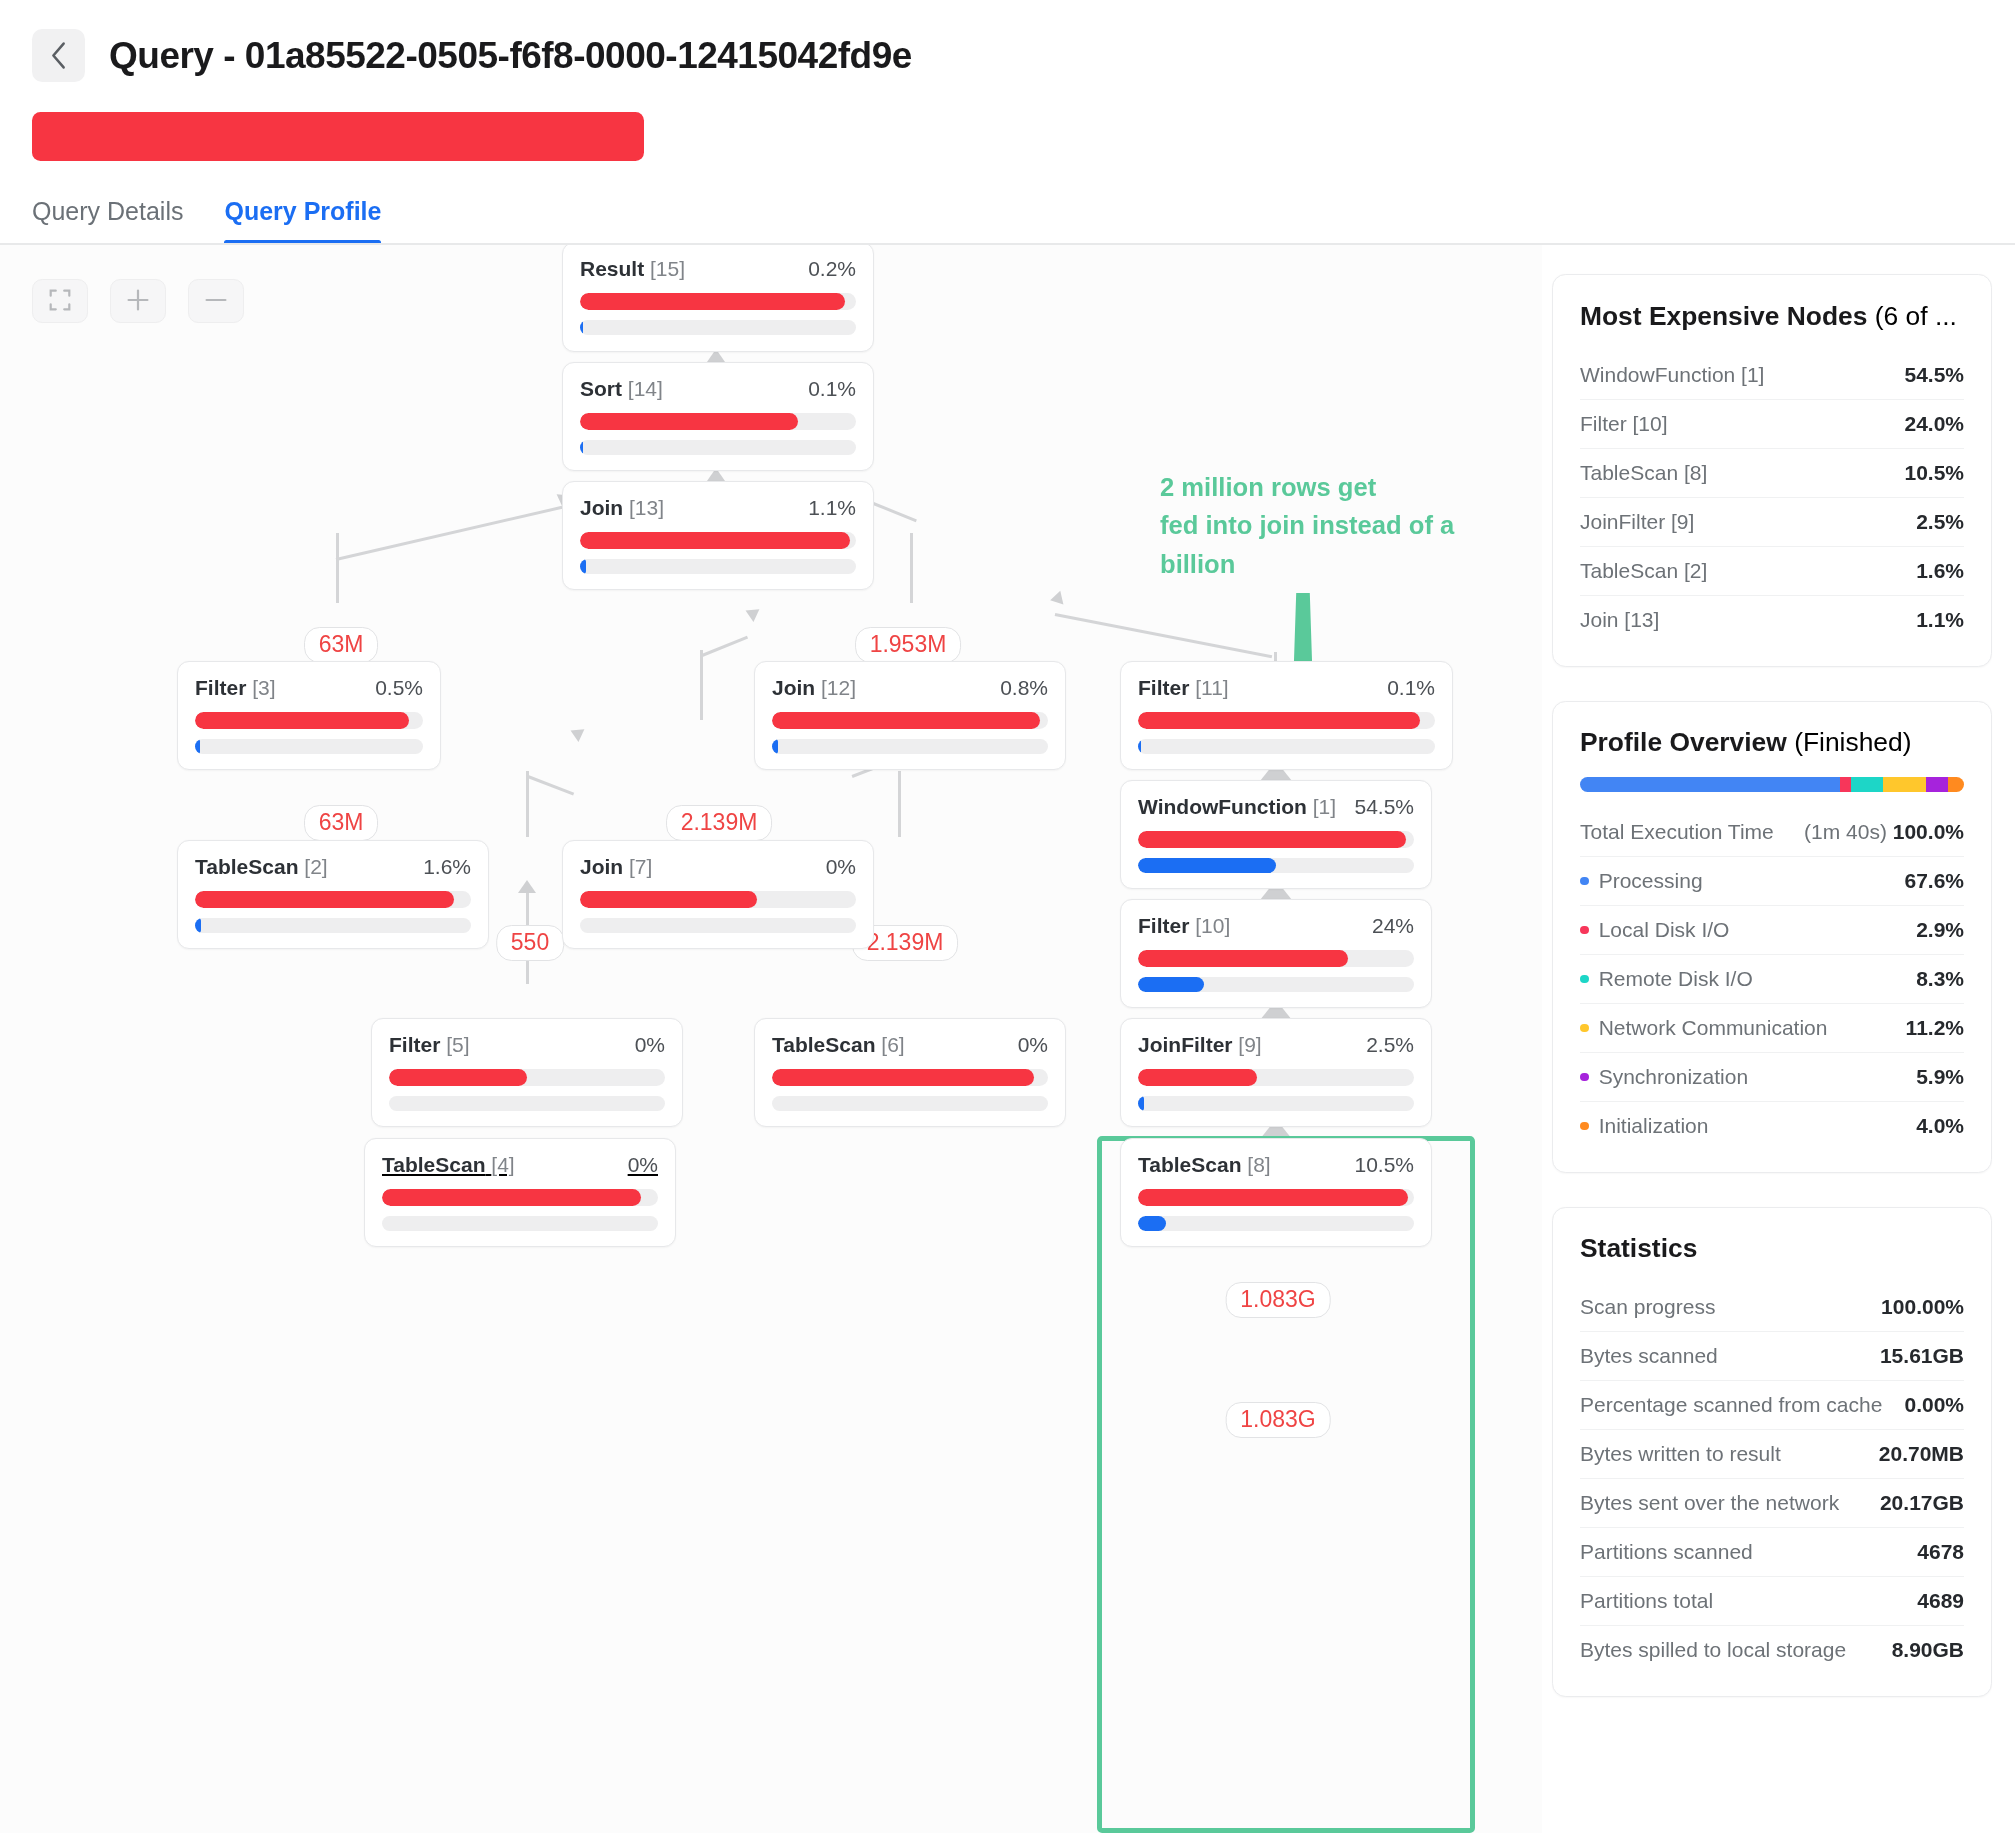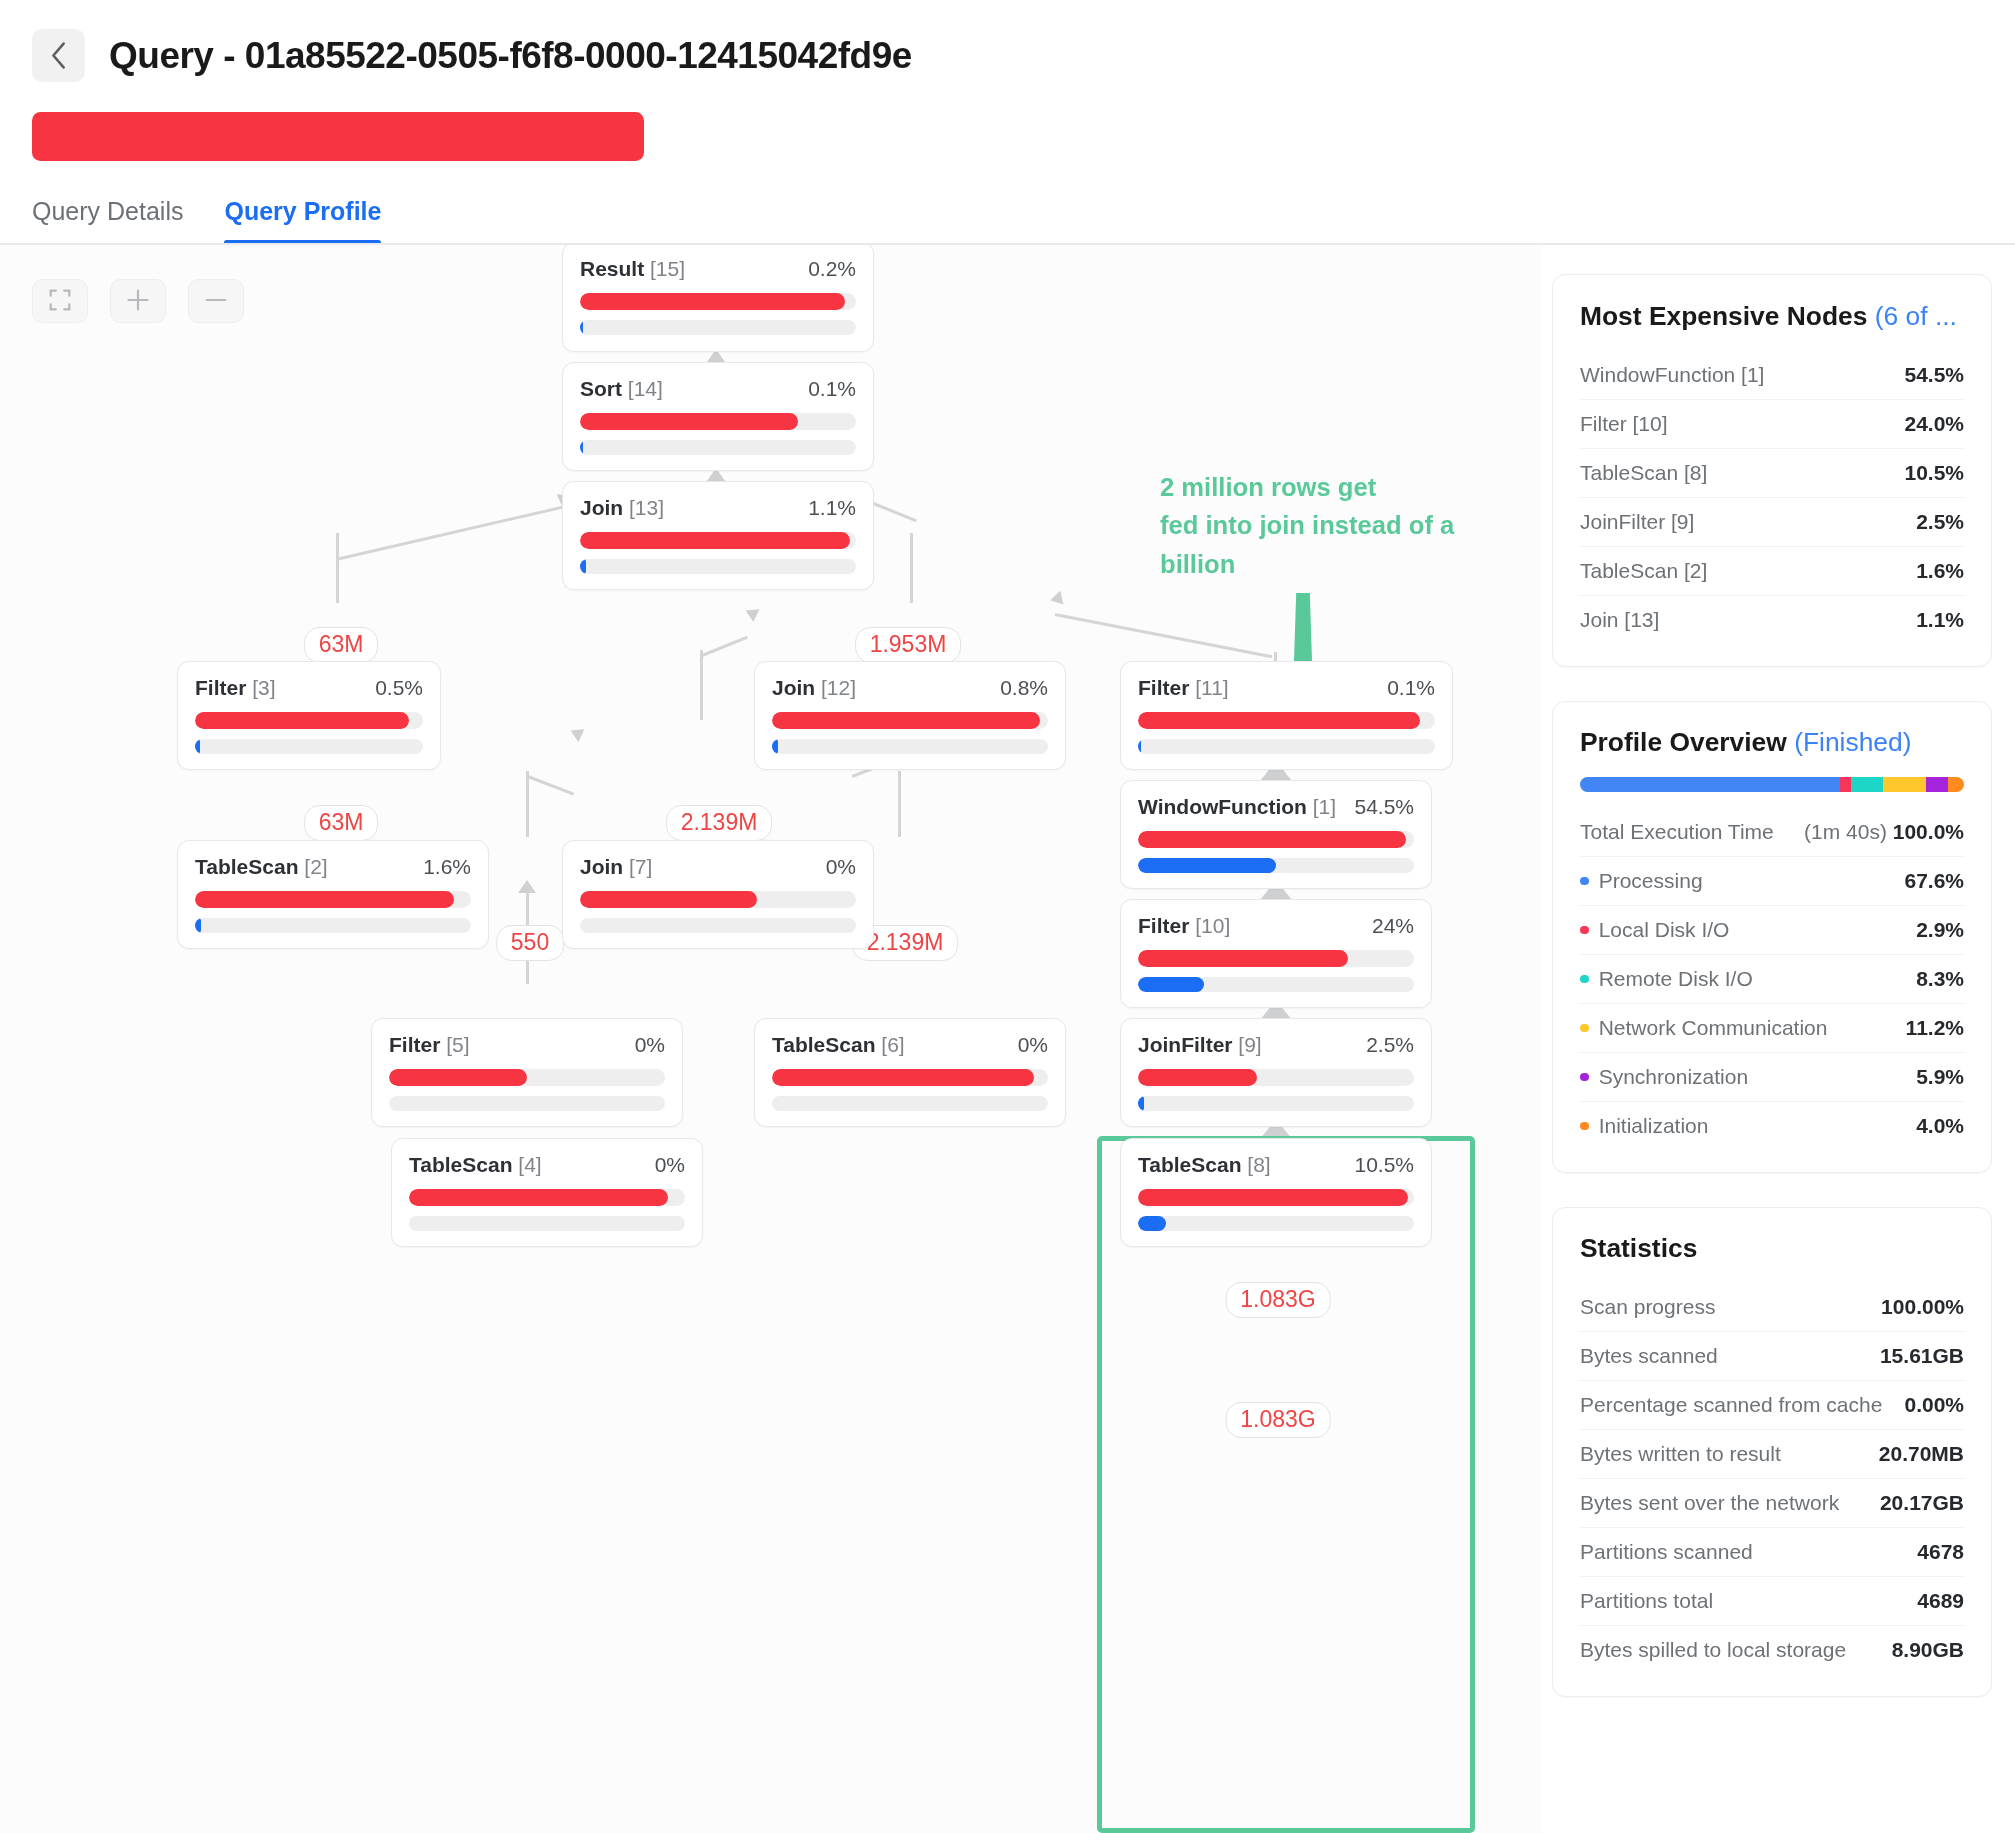--- a/index.html
+++ b/index.html
@@ -110,21 +110,21 @@
   .side { position: absolute; left: 1552px; top: 274px; width: 440px; }
   .panel {
     background: #ffffff; border: 1.7px solid #ebecee; border-radius: 13.6px;
     padding: 25.6px 27px 22px 27px; margin-bottom: 34px;
     box-shadow: 0 0.9px 1.7px rgba(0,0,0,0.03);
   }
   .panel-title {
     font-size: 26.4px; font-weight: 700; color: #1a1a1c; margin-bottom: 19px;
     white-space: nowrap; overflow: hidden;
   }
-  .panel-title .sub { font-weight: 400; color: #3b82f6; }
+  .panel-title .sub { font-weight: 400; color: #000000; }
   .row {
     display: flex; justify-content: space-between; align-items: center;
     padding: 12px 0; border-bottom: 0.9px solid #f0f1f2; gap: 10.2px;
   }
   .row:last-child { border-bottom: none; }
   .row-label { font-size: 21px; color: #6d7277; white-space: nowrap; }
   .row-val { font-size: 21px; font-weight: 700; color: #26292d; white-space: nowrap; }
   .row-val .soft { font-weight: 400; color: #6d7277; }
 
   .seg-bar {
@@ -384,21 +384,21 @@
       <div class="node-pct">0%</div>
     </div>
     <div class="bar-track">
         <div class="bar-fill bar-red" style="width:95%"></div>
       </div>
     <div class="bar-track slim last">
         <div class="bar-fill bar-blue" style="width:0%"></div>
       </div>
   </div>
 
-  <div class="node" style="left:391px; top:893px; width:312px;">
+  <div class="node" style="left:364px; top:893px; width:312px;text-decoration:underline;">
     <div class="node-head">
       <div class="node-name">
         <span>TableScan</span> <span class="idx">[4]</span>
       </div>
       <div class="node-pct">0%</div>
     </div>
     <div class="bar-track">
         <div class="bar-fill bar-red" style="width:94%"></div>
       </div>
     <div class="bar-track slim last">

